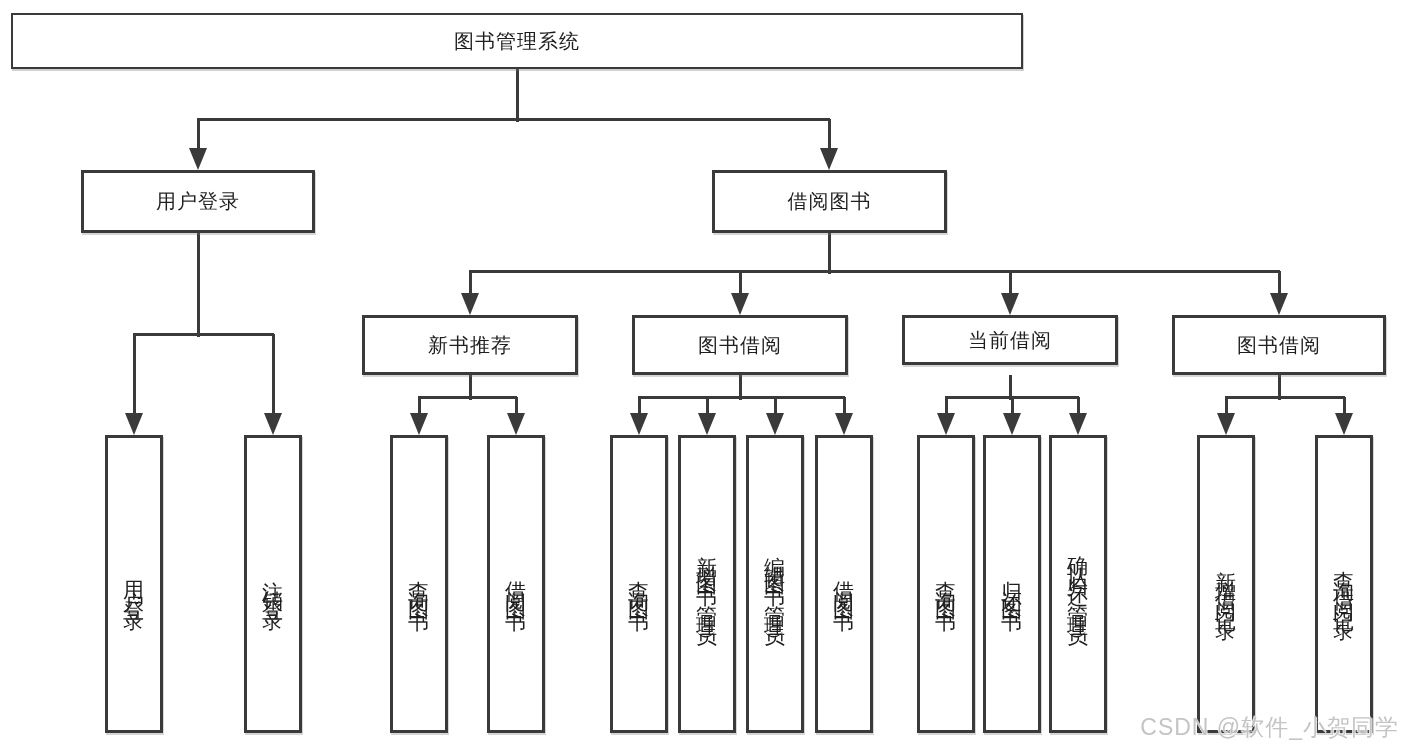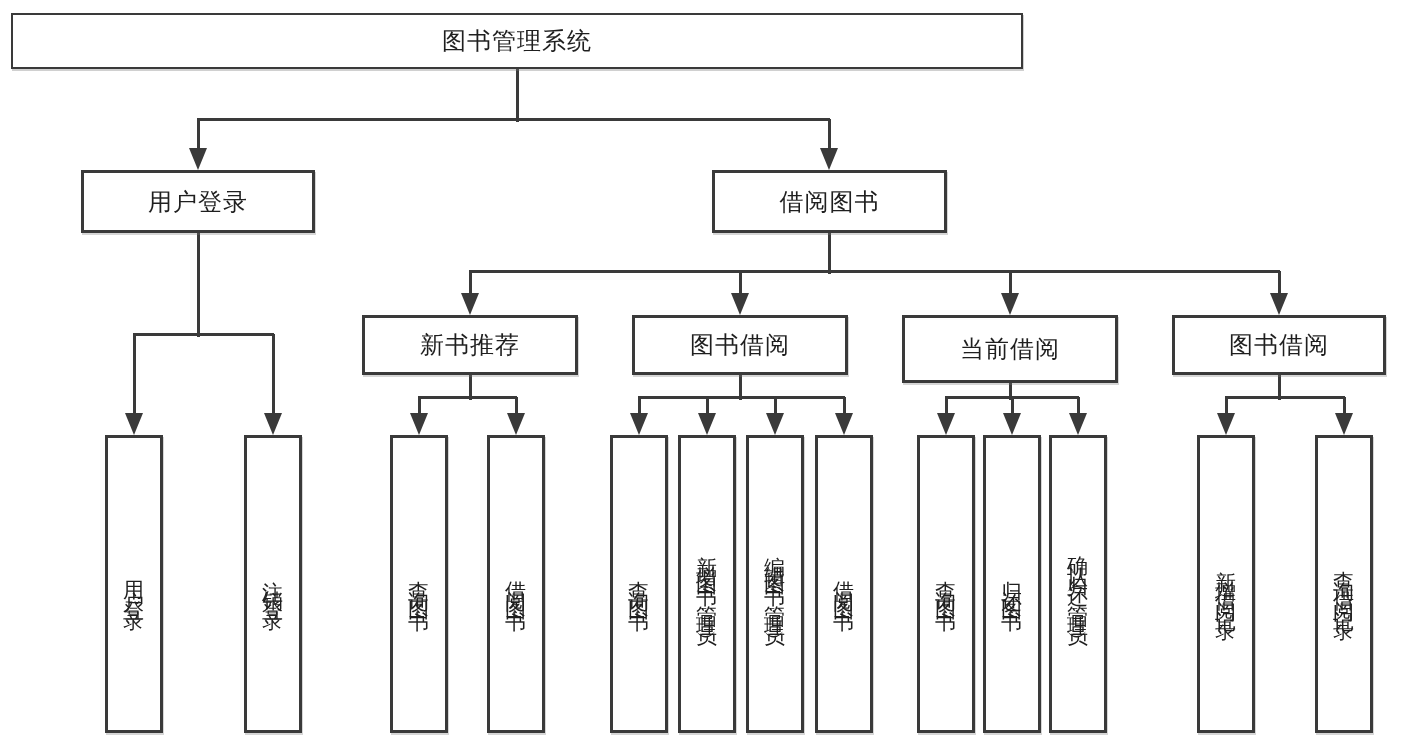--- a/index.html
+++ b/index.html
@@ -16,21 +16,21 @@
     background:var(--bg);
     overflow:hidden;
   }
   .node{
     position:absolute;
     box-sizing:border-box;
     border:3px solid var(--line);
     background:#fff;
     display:flex;align-items:center;justify-content:center;
     color:var(--text);
-    font-size:24px;
+    font-size:20px;
     letter-spacing:1px;
     z-index:2;
   }
   .node.root{border-width:2px;box-shadow:1px 2px 0 rgba(120,120,120,.35);}
   .node.l2,.node.l3{box-shadow:1px 2px 0 rgba(120,120,120,.3);}
   .leaf{
     position:absolute;
     box-sizing:border-box;
     border:3px solid var(--line);
     background:#fff;
@@ -136,21 +136,21 @@
   <div class="node l2" style="left:712px;top:170px;width:235px;height:63px">
     <span>借阅图书</span>
   </div>
 
   <div class="node l3" style="left:362px;top:315px;width:216px;height:60px">
     <span>新书推荐</span>
   </div>
   <div class="node l3" style="left:632px;top:315px;width:216px;height:60px">
     <span>图书借阅</span>
   </div>
-  <div class="node l3" style="left:902px;top:315px;width:216px;height:68px">
+  <div class="node l3" style="left:902px;top:315px;width:216px;height:50px">
     <span>当前借阅</span>
   </div>
   <div class="node l3" style="left:1172px;top:315px;width:214px;height:60px">
     <span>图书借阅</span>
   </div>
 
   <div class="leaf" style="left:105px">
     <span class="vtext">用户登录</span>
   </div>
   <div class="leaf" style="left:244px">
@@ -187,14 +187,15 @@
     <span class="vtext">确认归还（管理员）</span>
   </div>
 
   <div class="leaf" style="left:1197px">
     <span class="vtext">新增借阅记录</span>
   </div>
   <div class="leaf" style="left:1315px">
     <span class="vtext">查询借阅记录</span>
   </div>
 
+  <div class="watermark">CSDN @软件_小贺同学</div>
 
 </div>
 
 </body></html>

